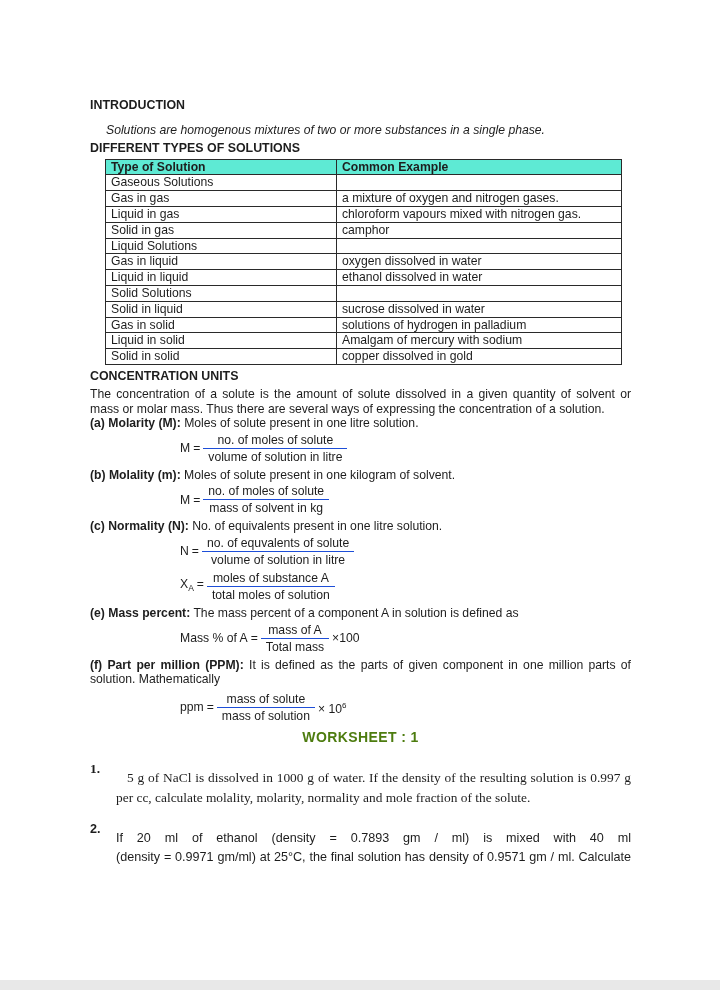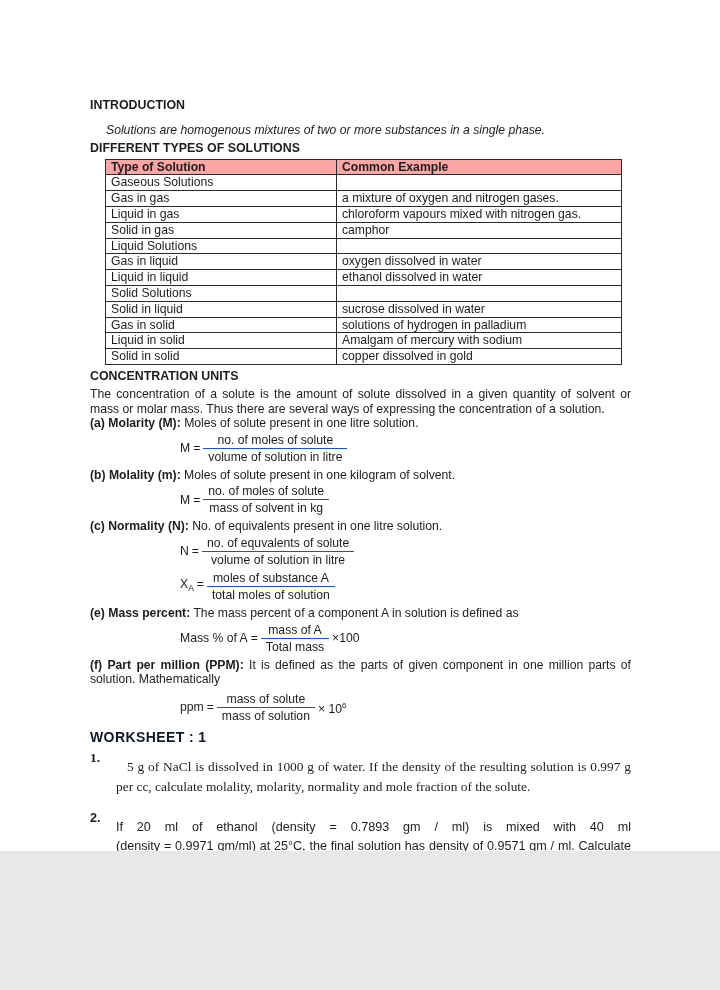--- a/index.html
+++ b/index.html
@@ -1,48 +1,48 @@
 <!DOCTYPE html>
 <html><head>
 <meta charset="utf-8">
 <style>
   html,body{margin:0;padding:0;background:#e8e8e8;}
-  .page{position:relative;width:720px;height:851px;background:#ffffff;margin:0 auto;
+  .page{position:relative;width:720px;height:980px;background:#ffffff;margin:0 auto;
         font-family:"Liberation Sans",sans-serif;color:#1d1d1d;overflow:hidden;}
   .content{position:absolute;left:90px;top:98px;width:541px;font-size:12.2px;line-height:14.6px;}
   .sec{font-size:12.4px;font-weight:bold;margin:0;line-height:15px;}
   .mb11{margin-bottom:10px;}
   .mb3{margin-bottom:3px;}
   p{margin:0;}
   .intro-text{margin:0 0 3px 16px;font-style:italic;}
 
   table.sol{border-collapse:collapse;margin:1px 0 4px 15px;width:517px;font-size:12.2px;}
   table.sol th,table.sol td{border:1px solid #2a2a2a;padding:0 5px;line-height:14.8px;text-align:left;
         font-weight:normal;white-space:nowrap;overflow:hidden;}
-  table.sol th{background:#fca5a5;font-weight:bold;}
+  table.sol th{background:#5eead4;font-weight:bold;}
   table.sol .c1{width:220px;}
 
   .jline{text-align:justify;text-align-last:justify;}
   .lline{text-align:left;}
   .unit{margin:0;}
   .unit b{font-weight:bold;}
   .hang2{padding-left:21px;}
 
   .formula{display:flex;align-items:center;margin:2px 0 4px 90px;font-size:12.2px;line-height:14px;}
   .lhs{white-space:nowrap;}
   .lhs sub{font-size:8.5px;}
   .eq{margin:0 3px;}
   .frac{display:inline-flex;flex-direction:column;text-align:center;}
   .frac .num{padding:0 5px 1px 5px;border-bottom:1px solid #1d4ed8;}
   .frac .den{padding:1px 5px 0 5px;}
   .sfx{margin-left:3px;white-space:nowrap;}
   .sfx sup{font-size:8px;}
 
-  .ws-h{font-size:14px;font-weight:bold;letter-spacing:0.4px;
-        margin:7px 0 4px 0;color:#0f172a;}
+  .ws-h{font-size:14px;font-weight:bold;text-align:center;letter-spacing:0.4px;
+        margin:7px 0 15px 0;color:#4d7c0f;}
   .problem{display:flex;margin:0 0 0 0;}
   .problem .pnum{width:26px;font-weight:bold;flex:none;}
   .problem .ptext{flex:1;margin-top:9px;}
   .p-serif{font-family:"Liberation Serif",serif;font-size:13.4px;line-height:19.5px;}
   .p-sans{font-family:"Liberation Sans",sans-serif;font-size:12.6px;line-height:19px;margin-top:13px;}
   .ind1{padding-left:11px;}
 </style>
 </head>
 <body>
 

